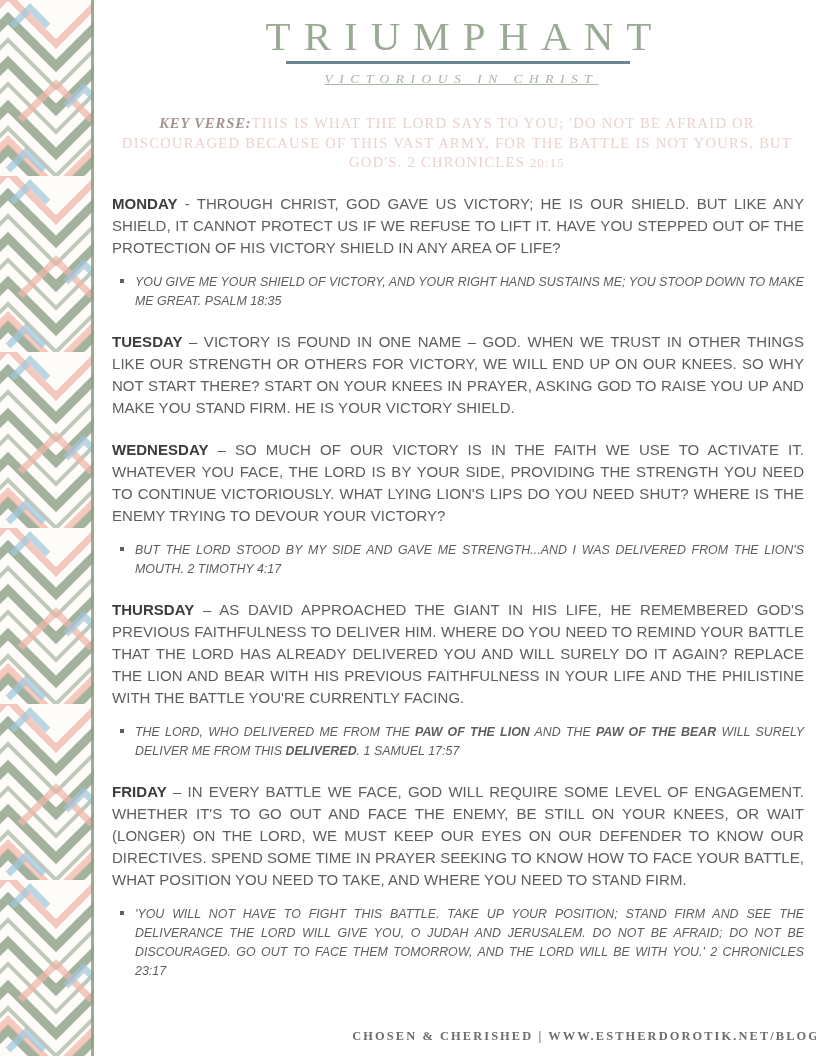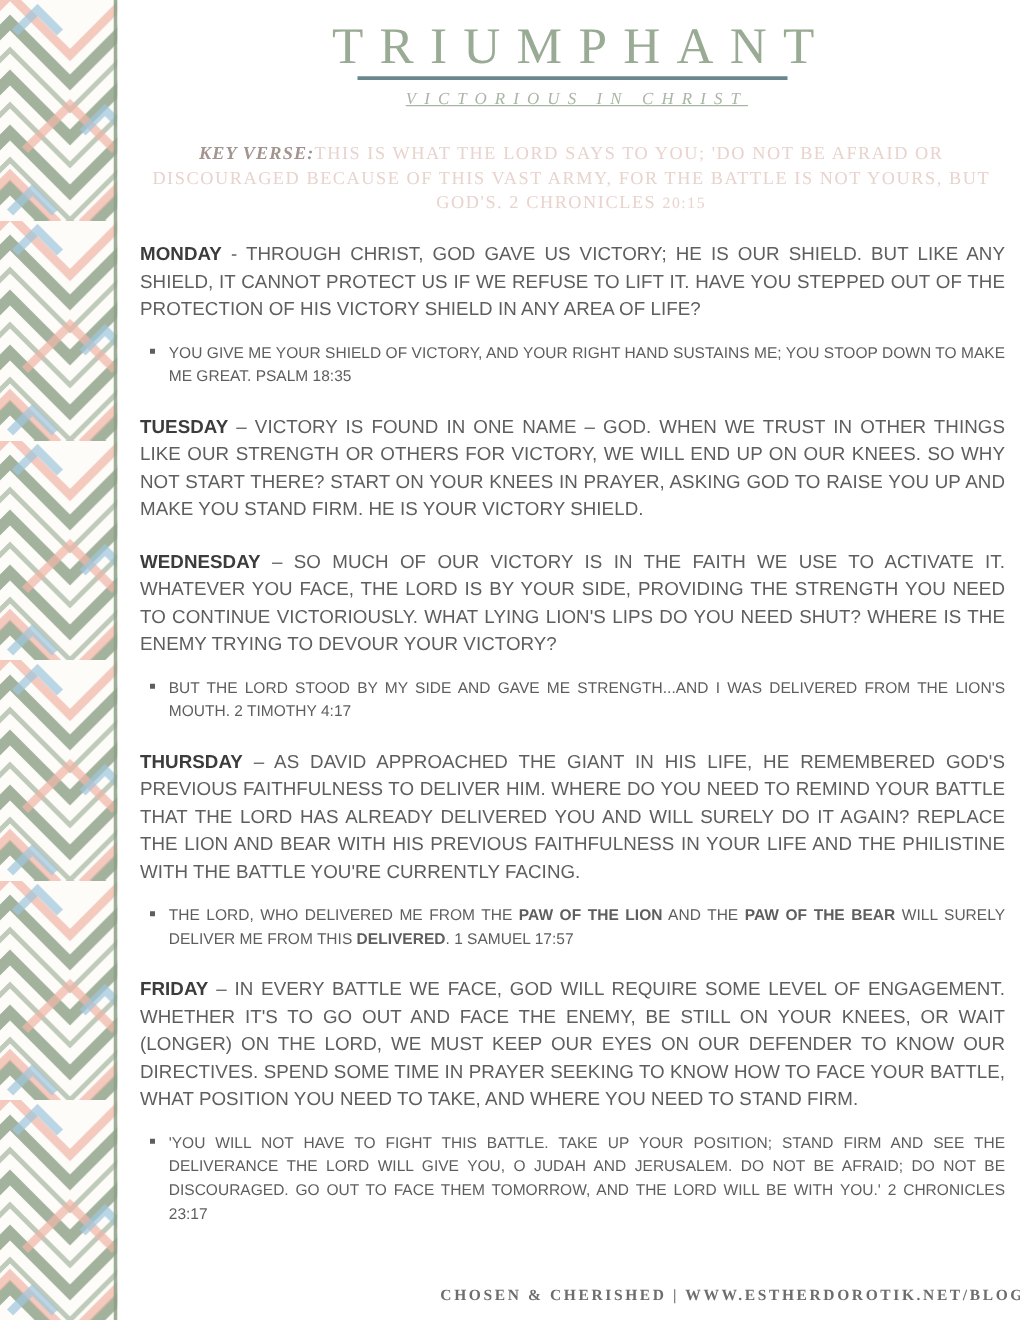--- a/index.html
+++ b/index.html
@@ -131,20 +131,21 @@
   }
   .verse-list {
     list-style: none;
     margin: 14px 0 0 0;
     padding: 0;
   }
   .verse-item {
     position: relative;
     padding-left: 23px;
     font-size: 12.4px;
+    font-style: italic;
     line-height: 1.52;
     color: #5e5e5e;
     text-align: justify;
     letter-spacing: .02px;
   }
   .verse-item .bullet-marker {
     position: absolute;
     left: 8px;
     top: 6px;
     width: 3.5px;

